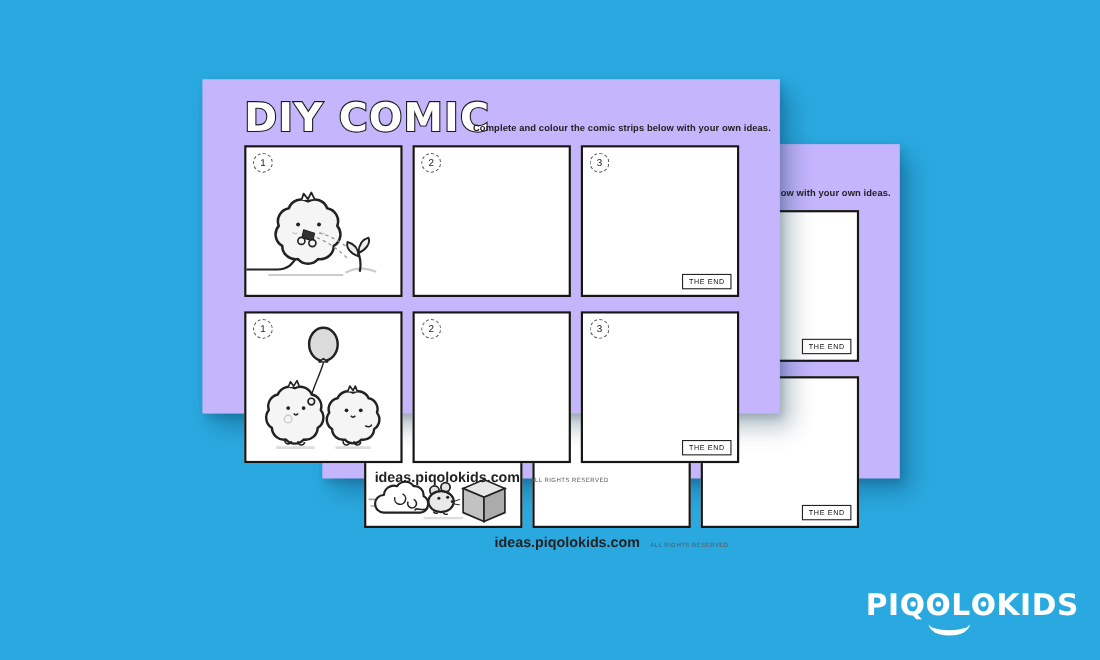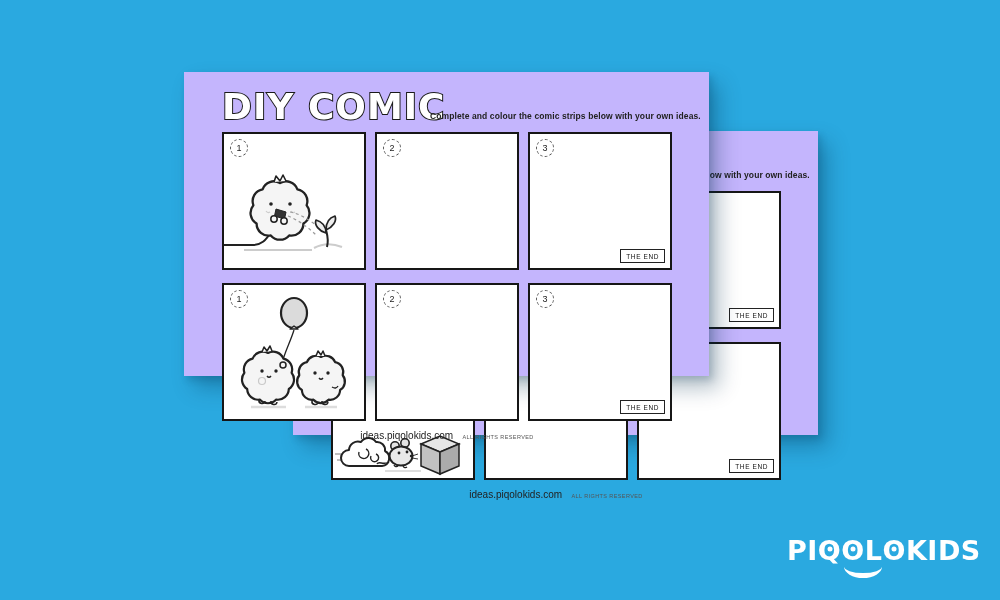--- a/index.html
+++ b/index.html
@@ -32,21 +32,21 @@
   }
   .the-end{
     position:absolute;right:5px;bottom:5px;border:1.5px solid #222;
     padding:3px 5px 2px 5px;font-size:6.5px;letter-spacing:.6px;color:#111;background:#fff;
   }
   .art{position:absolute;left:0;top:0;width:140px;height:134px;}
   .footer{
     position:absolute;left:38px;top:353px;width:450px;text-align:center;
     color:#222;white-space:nowrap;
   }
-  .footer .site{font-weight:normal;font-size:10px;}
+  .footer .site{font-weight:bold;font-size:13px;}
   .footer .rights{font-size:5.5px;color:#555;margin-left:5px;letter-spacing:.4px;}
   .logo{
     position:absolute;left:787px;top:535px;display:flex;
     color:#fff;font-family:"DejaVu Sans", sans-serif;font-weight:bold;font-size:27px;
     letter-spacing:.5px;z-index:3;
   }
   .logo .ltr{position:relative;}
   .logo .o-face::after{
     content:'';position:absolute;width:5px;height:5px;background:#fff;border-radius:50%;
     left:50%;top:45%;transform:translate(-50%,-50%);

